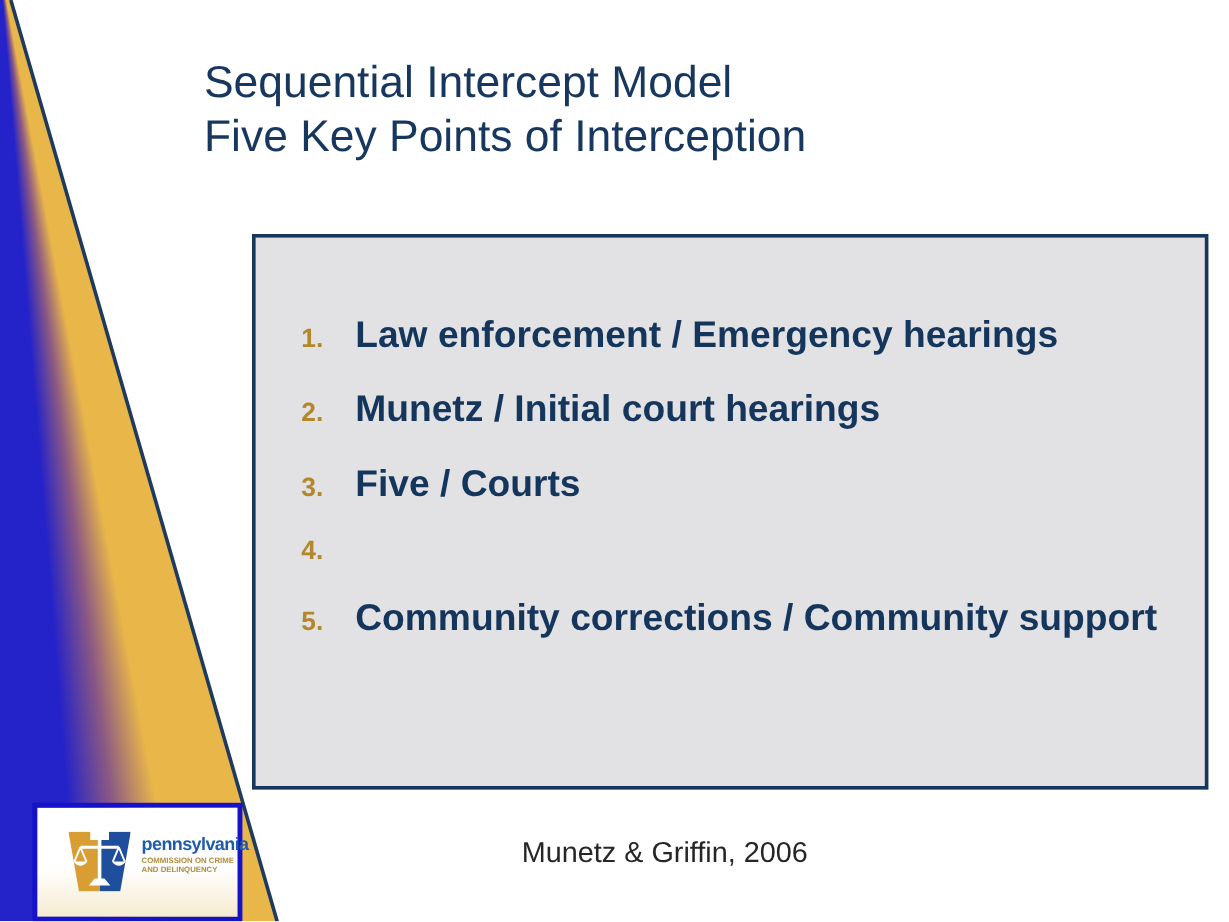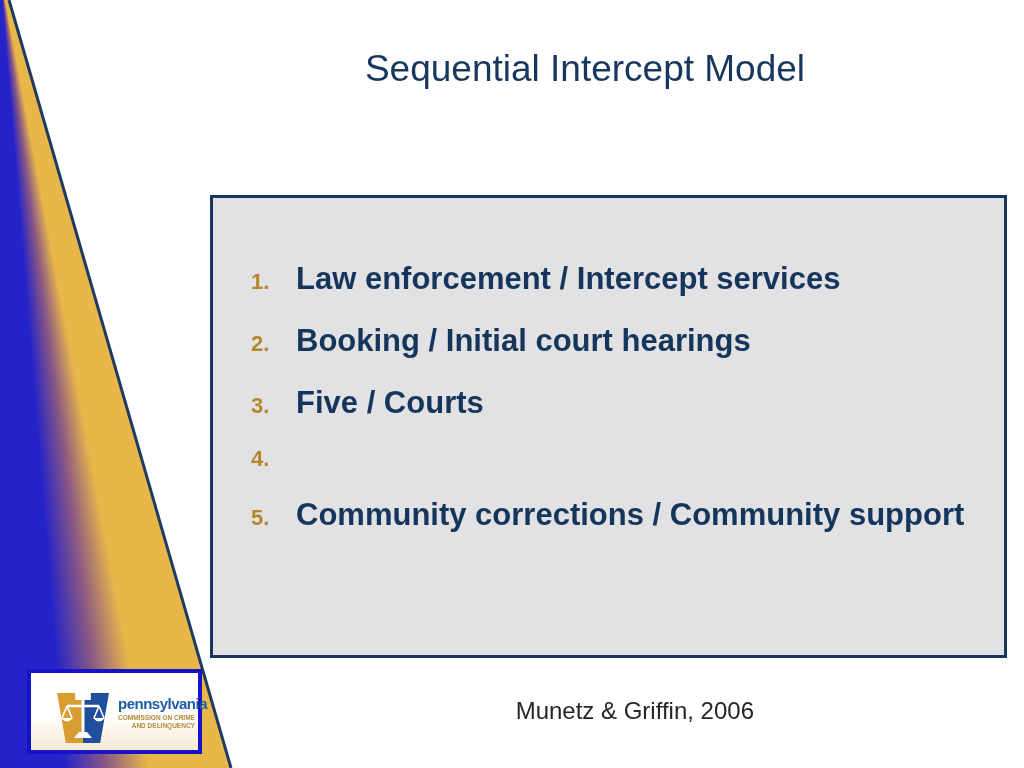--- a/index.html
+++ b/index.html
@@ -13,49 +13,48 @@
     position:absolute; left:0; top:0; width:236px; height:768px;
     background: conic-gradient(from 163.9deg at 0px -28px,
       #E9B64A 0deg, #E9B64A 5.5deg, #8A5884 8.5deg, #2422C9 11.5deg, #2422C9 20deg,
       rgba(36,34,201,0) 21deg);
     clip-path: polygon(0px 0px, 9px 0px, 231px 768px, 0px 768px);
   }
   .wedge-edge { position:absolute; left:0; top:0; pointer-events:none; }
 
   .title {
     position:absolute; left:170px; top:46px; width:830px;
-    text-align:center; color:#17375E; font-size:37px; line-height:45px;
+    color:#17375E; font-size:37px; line-height:45px;
     font-weight:400; letter-spacing:0px;
   }
 
   .box {
     position:absolute; left:210px; top:195px; width:797px; height:463px;
     box-sizing:border-box; background:#E2E1E3; border:3px solid #16365C;
   }
   .points { list-style:none; margin:0; padding:62px 20px 0 38px; }
   .point { display:flex; align-items:baseline; margin:0 0 24px 0; }
   .point .num {
     flex:none; width:45px; font-size:22px; font-weight:bold; color:#B3872A;
   }
   .point .txt {
     font-size:31px; line-height:38px; font-weight:bold; color:#15365C;
     max-width:700px;
   }
 
   .citation {
-    position:absolute; left:354px; top:697px; width:400px; text-align:right;
+    position:absolute; left:354px; top:697px; width:400px; text-align:center;
     font-size:24px; color:#262626;
   }
 
   
   .logo {
-    position:absolute; left:27px; top:669px; width:175px; height:85px;
+    position:absolute; left:27px; top:669px; width:175px; height:99px;
     box-sizing:border-box; border:4px solid #1512C9;
     background:linear-gradient(180deg, #ffffff 55%, #f6ebd1 100%);
-    text-align:right;
   }
   .keystone {
     position:absolute; left:26px; top:20px; width:52px; height:50px;
     background:linear-gradient(90deg, #D99E33 0 50%, #1F4E9C 50% 100%);
     clip-path: polygon(0% 0%, 35% 0%, 35% 14%, 65% 14%, 65% 0%, 100% 0%, 83% 100%, 17% 100%);
   }
   .scales { position:absolute; left:26px; top:20px; }
   .logo-name {
     position:absolute; left:87px; top:22px; font-size:15px; font-weight:bold;
     color:#1E5CA9; letter-spacing:-0.5px;
@@ -70,31 +69,32 @@
 
 <div class="slide">
 
   <div class="wedge"></div>
   <svg class="wedge-edge" width="240" height="768">
     <line x1="9" y1="0" x2="231" y2="768" stroke="#1E3A5F" stroke-width="3"></line>
   </svg>
 
   <div class="title">
     <div>Sequential Intercept Model</div>
+    <div>Five Key Points of Interception</div>
   </div>
 
   <div class="box">
     <ol class="points">
       <li class="point">
         <span class="num">1.</span>
-        <span class="txt">Law enforcement / Intercept services</span>
+        <span class="txt">Law enforcement / Emergency hearings</span>
       </li>
       <li class="point">
         <span class="num">2.</span>
-        <span class="txt">Booking / Initial court hearings</span>
+        <span class="txt">Munetz / Initial court hearings</span>
       </li>
       <li class="point">
         <span class="num">3.</span>
         <span class="txt">Five / Courts</span>
       </li>
       <li class="point">
         <span class="num">4.</span>
       </li>
       <li class="point">
         <span class="num">5.</span>

